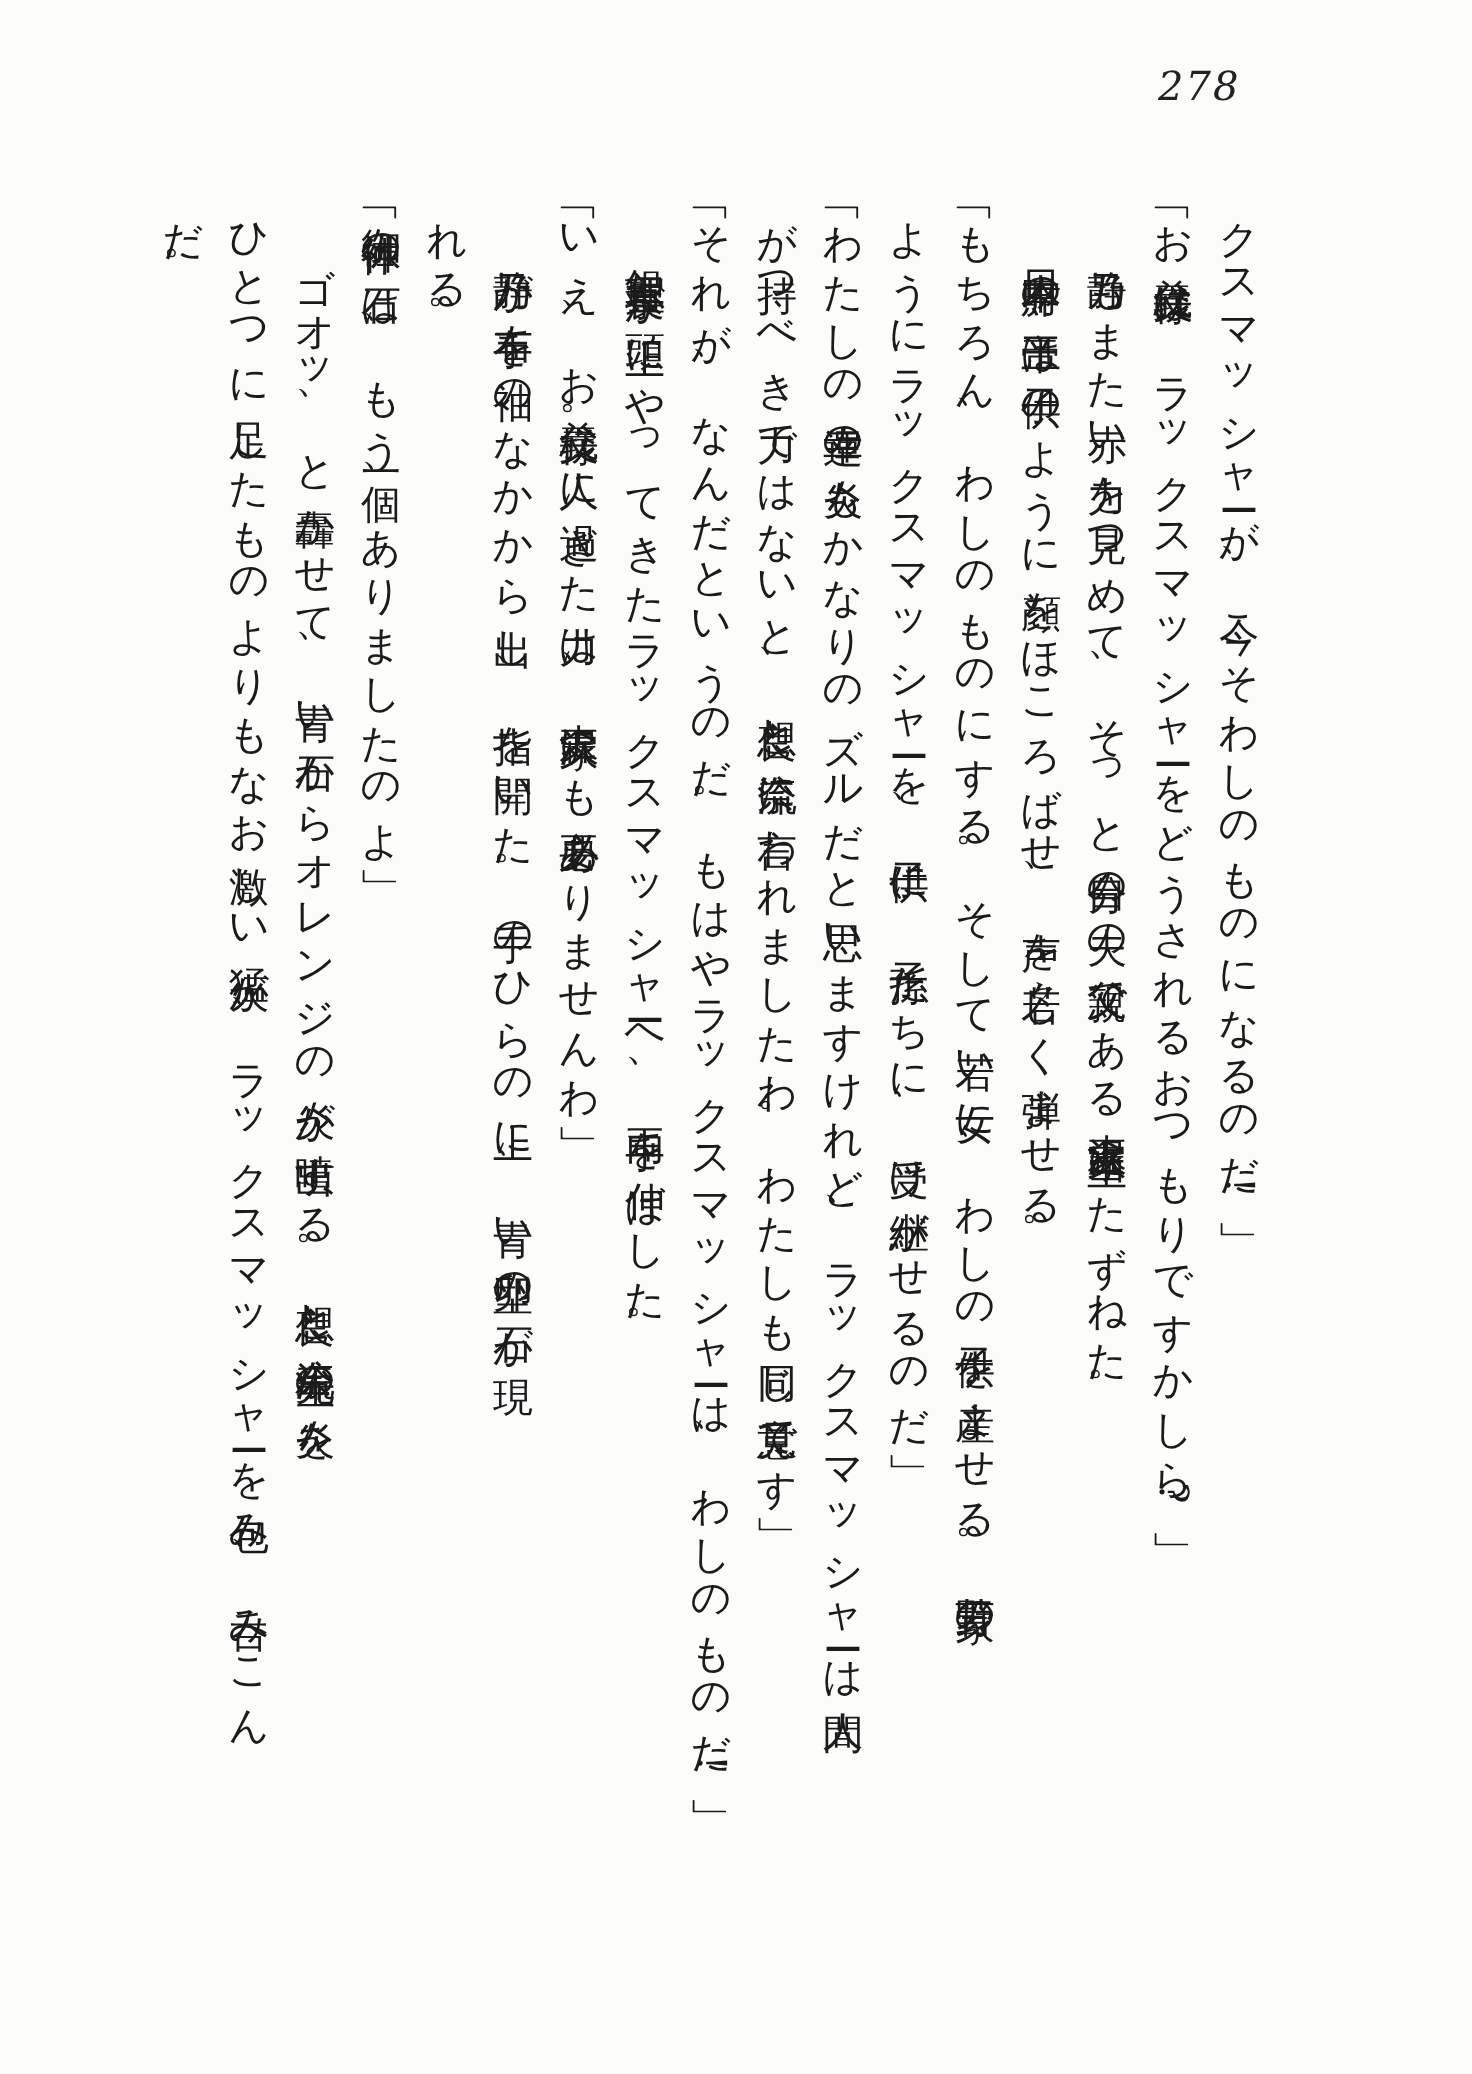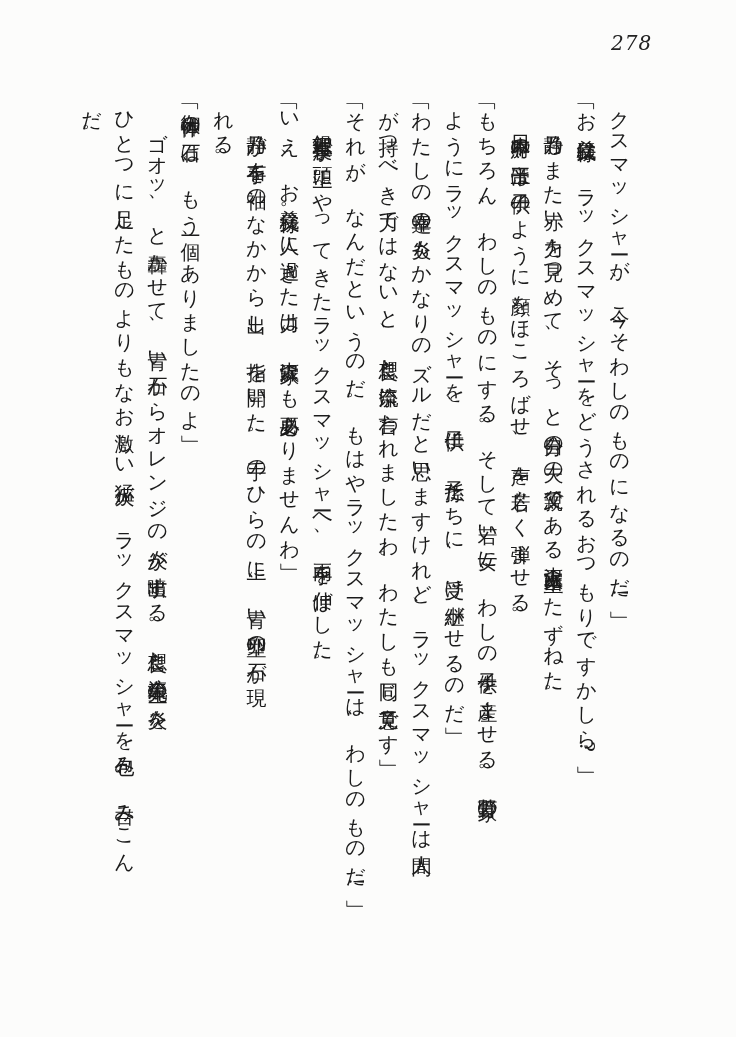--- a/index.html
+++ b/index.html
@@ -22,21 +22,20 @@
     overflow: hidden;
   }
   .page-number {
     position: absolute;
     top: 31px;
     left: 579px;
     font-size: 20px;
     font-style: italic;
     letter-spacing: 1px;
     color: #222;
-    margin-left: 32px;
   }
   .text-block {
     position: absolute;
     top: 97px;
     right: 100px;
     height: 860px;
     writing-mode: vertical-rl;
     -webkit-writing-mode: vertical-rl;
     text-orientation: mixed;
     font-size: 20px;

